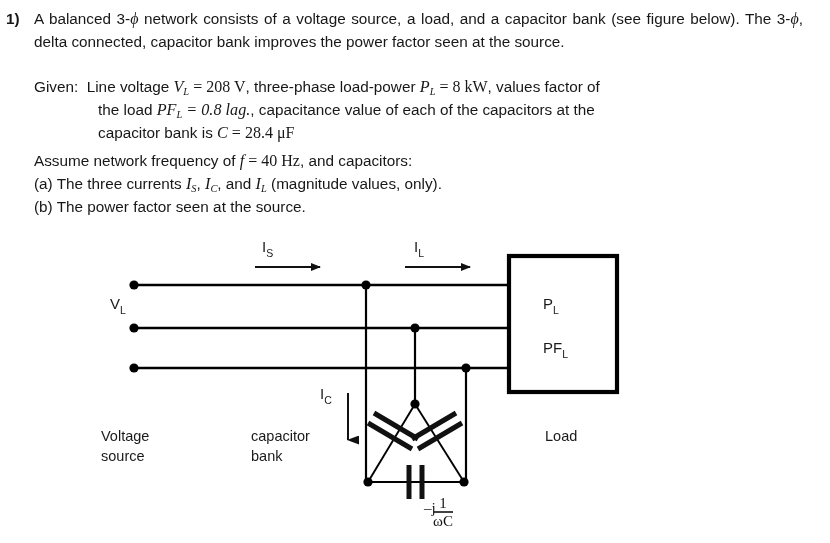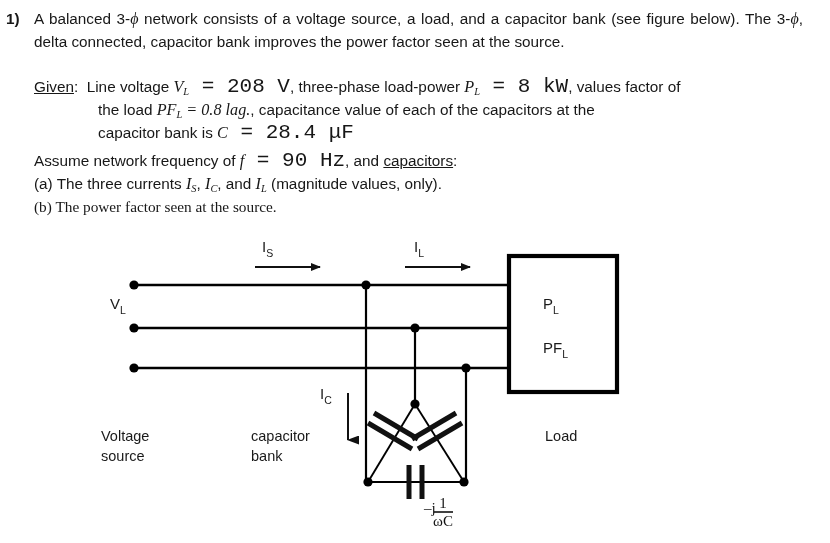--- a/index.html
+++ b/index.html
@@ -43,34 +43,34 @@
     text-justify: inter-word;
   }
   .para.nojust { text-align: left; }
 
   #p1 { top: 8px; }
   #given-line { top: 76px; left: 34px; width: 780px; }
   #given-cont1 { top: 99px; left: 98px; width: 716px; }
   #given-cont2 { top: 122px; left: 98px; width: 716px; }
   #assume-line { top: 150px; left: 34px; }
   #item-a { top: 173px; left: 34px; }
-  #item-b { top: 196px; left: 34px; font-family: Liberation Serif, serif; }
-
-  .u { text-decoration: underline; }
+  #item-b { top: 196px; left: 34px; }
+
+  .u { }
 
   
   .m {
     font-family: "Liberation Serif", serif;
     font-style: italic;
     font-size: 16.2px;
   }
   .mr {
-    font-family: Liberation Mono, monospace;
+    font-family: Liberation Serif, serif;
     font-style: normal;
-    font-size: 21px;
+    font-size: 16px;
   }
   .sub {
     font-size: 0.68em;
     vertical-align: -0.28em;
     font-style: italic;
   }
   .phi {
     font-family: "Liberation Serif", serif;
     font-style: italic;
     font-size: 16px;
@@ -115,21 +115,21 @@
   <span class="qnum">1)</span>
 
   <div class="para" id="p1"><span>A balanced 3-</span><span class="phi">ϕ</span><span> network consists of a voltage source, a load, and a capacitor bank (see figure below). The 3-</span><span class="phi">ϕ</span><span>, delta connected, capacitor bank improves the power factor seen at the source.</span></div>
 
   <div class="para nojust" id="given-line"><span class="u">Given</span><span>:</span>&nbsp; <span>Line voltage </span><span class="m">V</span><span class="m sub">L</span><span class="mr"> = 208 V</span><span>, three-phase load-power </span><span class="m">P</span><span class="m sub">L</span><span class="mr"> = 8  kW</span><span>, values factor of</span></div>
 
   <div class="para nojust" id="given-cont1"><span>the load </span><span class="m">PF</span><span class="m sub">L</span><span class="m"> = 0.8 lag.</span><span>, capacitance value of each of the capacitors at the</span></div>
 
   <div class="para nojust" id="given-cont2"><span>capacitor bank is </span><span class="m">C</span><span class="mr"> = 28.4 μF</span></div>
 
-  <div class="para nojust" id="assume-line"><span>Assume network frequency of </span><span class="m">f</span><span class="mr"> = 90 Hz</span><span>, and </span><span class="u">capacitors</span><span>:</span></div>
+  <div class="para nojust" id="assume-line"><span>Assume network frequency of </span><span class="m">f</span><span class="mr"> = 40 Hz</span><span>, and </span><span class="u">capacitors</span><span>:</span></div>
 
   <div class="para nojust" id="item-a"><span>(a) The three currents </span><span class="m">I</span><span class="m sub">S</span><span>, </span><span class="m">I</span><span class="m sub">C</span><span>, and </span><span class="m">I</span><span class="m sub">L</span><span> (magnitude values, only).</span></div>
 
   <div class="para nojust" id="item-b">(b) The power factor seen at the source.</div>
 </div>
 
 <div id="figure">
   <svg width="830" height="318" viewBox="0 0 830 318" xmlns="http://www.w3.org/2000/svg">
 
     <defs>

